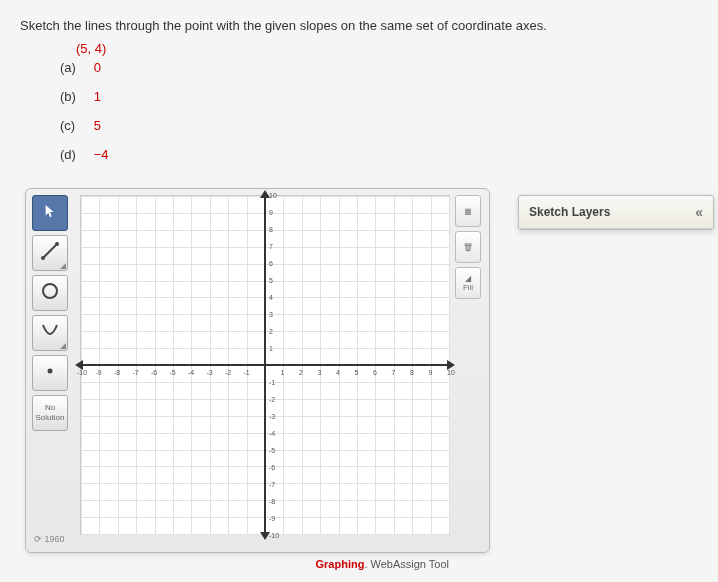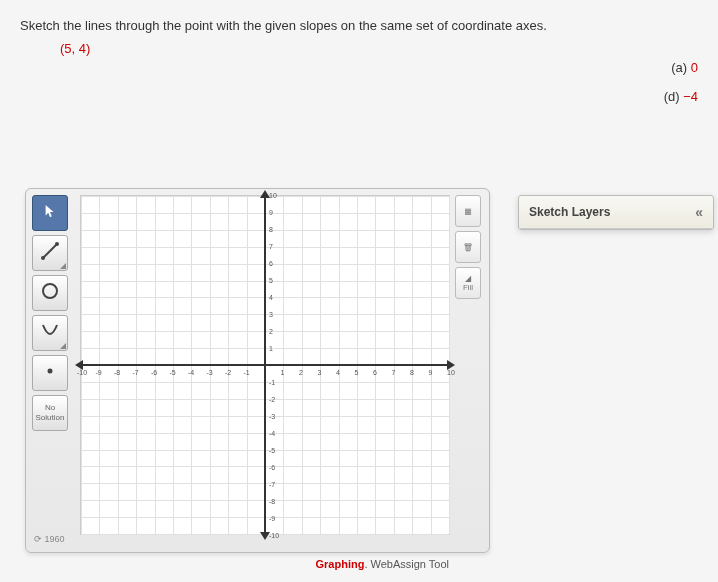--- a/index.html
+++ b/index.html
@@ -7,22 +7,22 @@
       font-family: Arial, sans-serif;
       background: #f5f5f5;
       width: 718px;
       height: 582px;
       font-size: 13px;
       color: #333;
       position: relative;
     }
     .question-area { padding: 18px 20px 10px 20px; }
     .question-text { font-size: 13px; color: #333; margin-bottom: 8px; }
-    .point { color: #c00; font-size: 13px; margin-left: 40px; margin-bottom: 4px; }
-    .option-row { margin-left: 40px; font-size: 13px; margin-bottom: 14px; text-align: right; }
+    .point { color: #c00; font-size: 13px; margin-left: 56px; margin-bottom: 4px; }
+    .option-row { margin-left: 40px; font-size: 13px; margin-bottom: 14px; }
     .option-label { display: inline-block; width: 30px; }
     .option-val { color: #c00; }
     .graph-container {
       position: absolute;
       left: 25px;
       top: 188px;
       width: 465px;
       height: 365px;
       background: linear-gradient(#f0f0f0, #e8e8e8);
       border: 1px solid #bbb;
@@ -165,20 +165,28 @@
   </style>
 </head>
 <body>
 
 <div class="question-area">
   <div class="question-text">Sketch the lines through the point with the given slopes on the same set of coordinate axes.</div>
   <div class="point">(5, 4)</div>
   <div class="option-row">
     <span class="option-label">(a)</span>
     <span class="option-val">0</span>
+  </div>
+  <div class="option-row">
+    <span class="option-label">(b)</span>
+    <span class="option-val">1</span>
+  </div>
+  <div class="option-row">
+    <span class="option-label">(c)</span>
+    <span class="option-val">5</span>
   </div>
   <div class="option-row">
     <span class="option-label">(d)</span>
     <span class="option-val">−4</span>
   </div>
 </div>
 
 <div class="graph-container">
   <div class="toolbar">
     <div class="tool-btn active">

